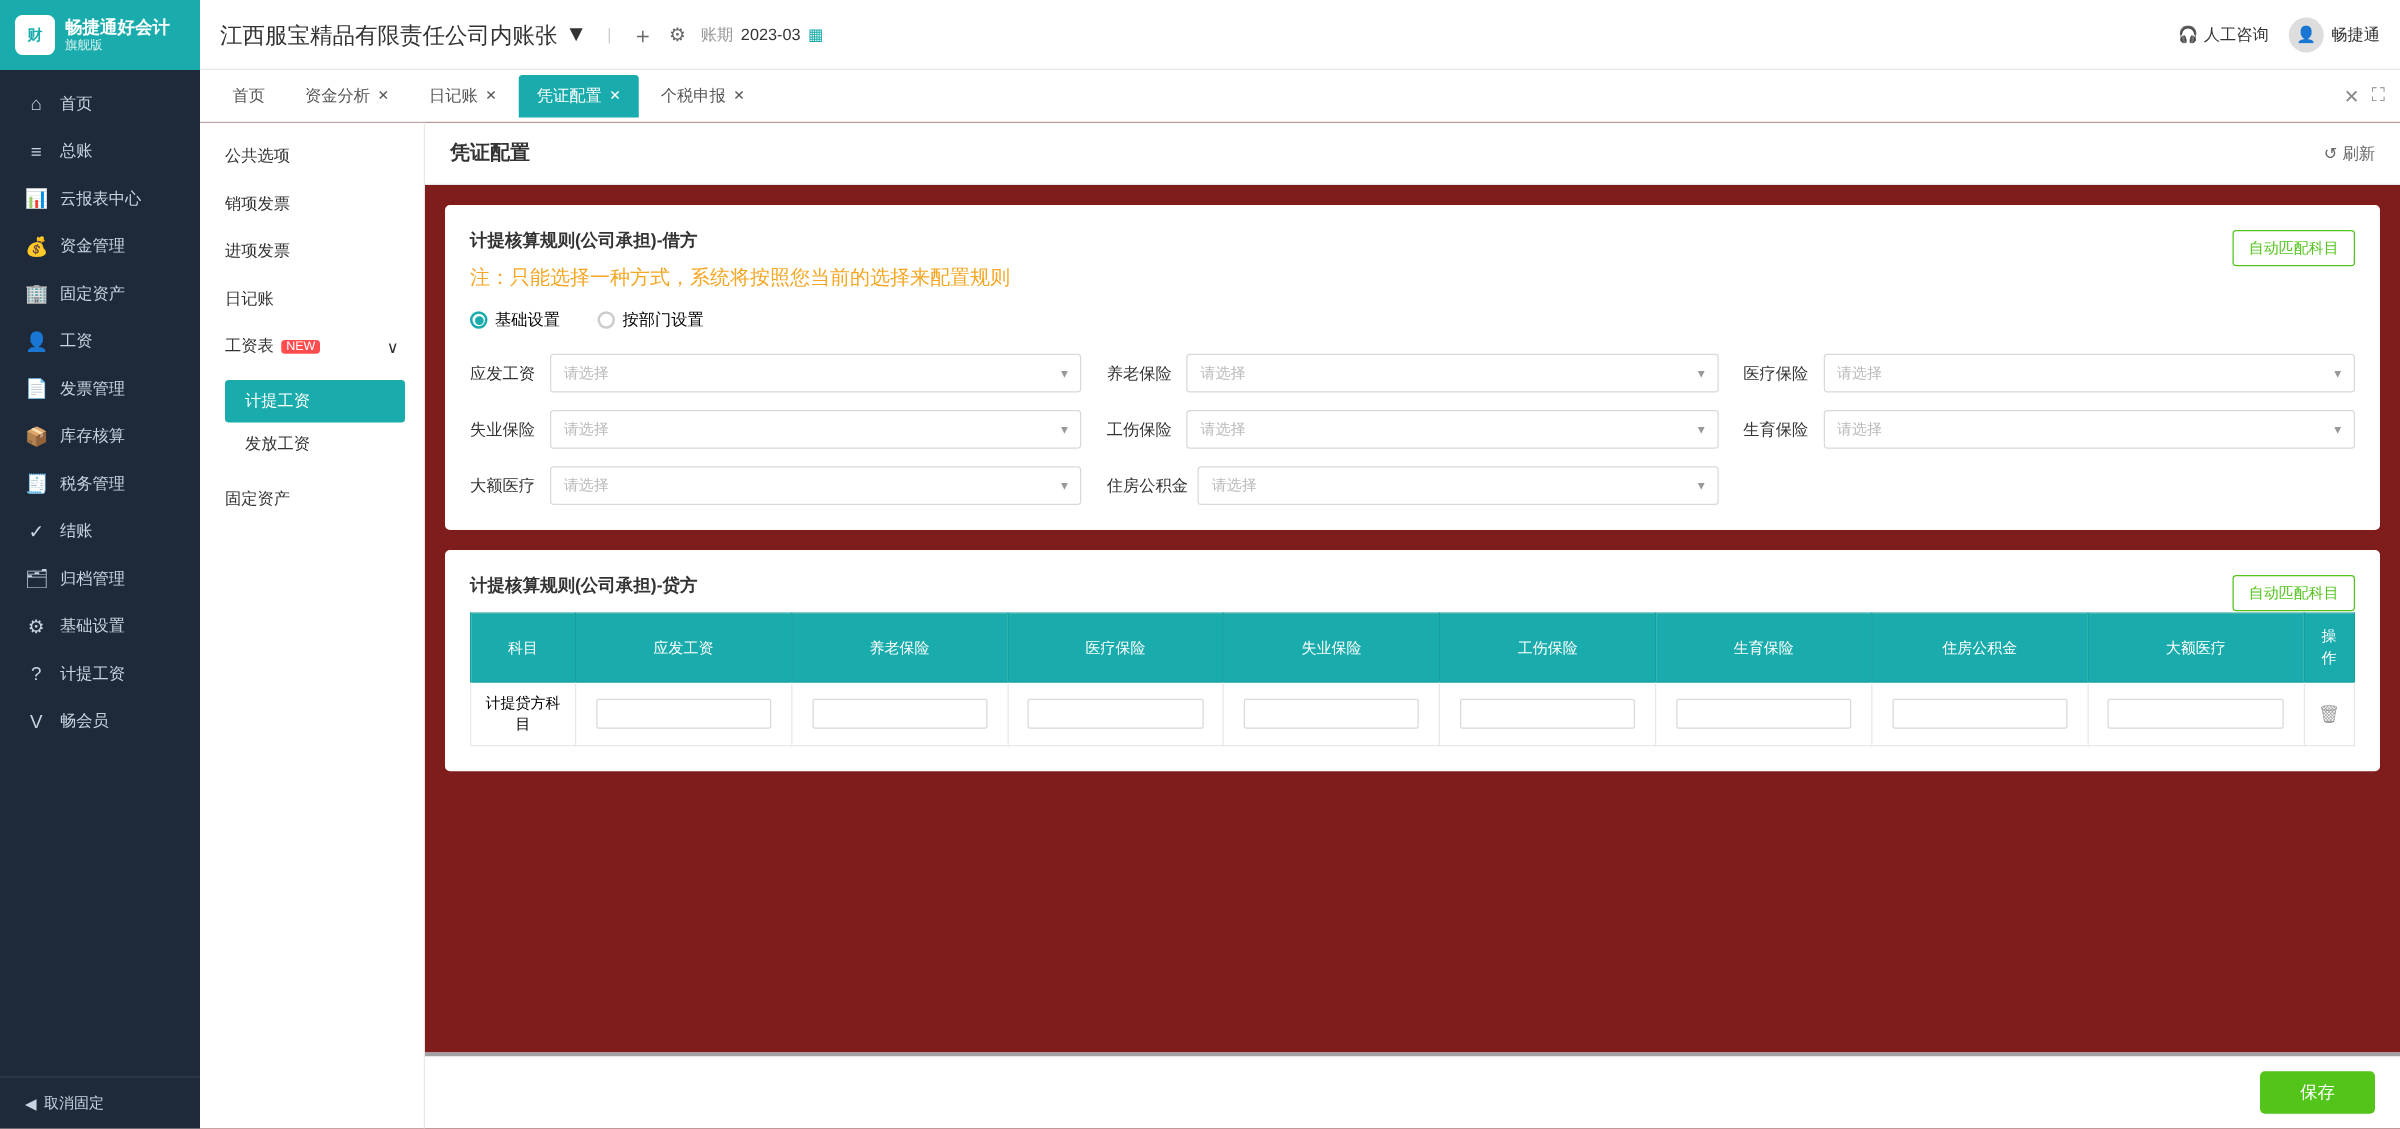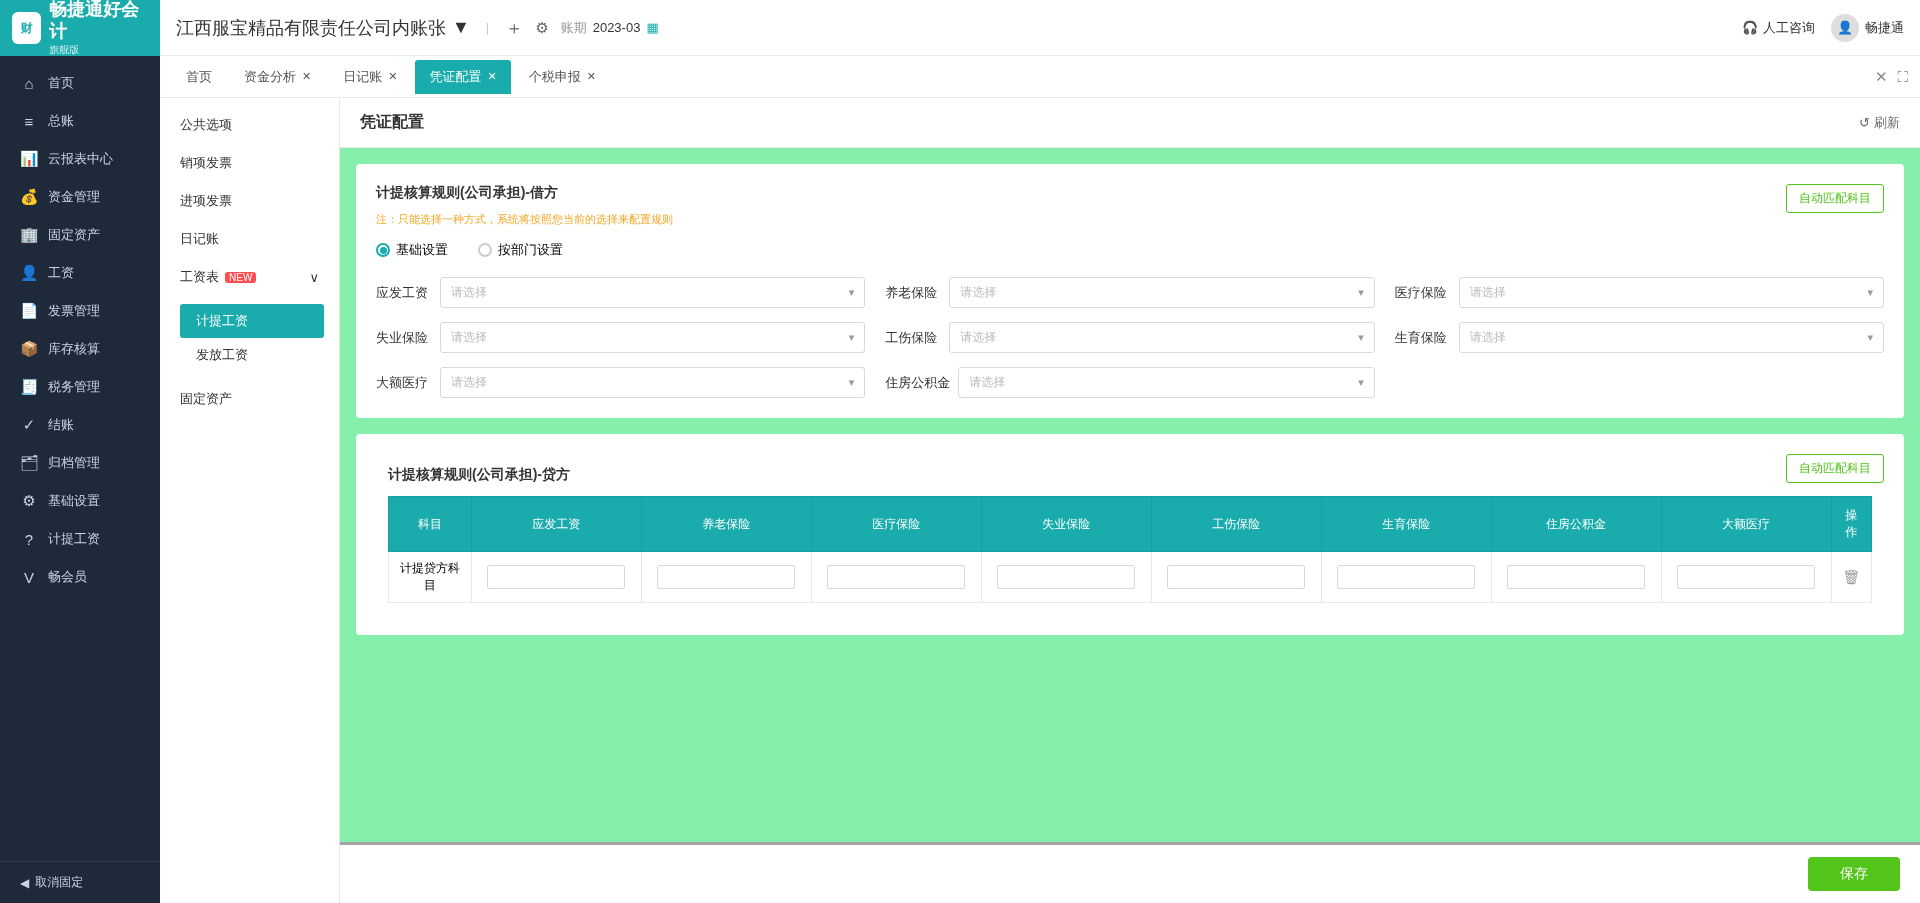--- a/index.html
+++ b/index.html
@@ -23,21 +23,21 @@
       gap: 8px;
       height: 56px;
     }
     .sidebar-logo-icon {
       width: 32px; height: 32px;
       background: white;
       border-radius: 6px;
       display: flex; align-items: center; justify-content: center;
       font-weight: bold; font-size: 12px; color: #1aacac;
     }
-    .sidebar-logo-text { font-size: 18px; font-weight: bold; color: white; line-height: 1.2; }
+    .sidebar-logo-text { font-size: 14px; font-weight: bold; color: white; line-height: 1.2; }
     .sidebar-logo-sub { font-size: 10px; color: rgba(255,255,255,0.8); }
     .sidebar-nav { flex: 1; overflow-y: auto; padding: 8px 0; }
     .sidebar-item {
       display: flex; align-items: center; gap: 10px;
       padding: 10px 20px;
       cursor: pointer;
       color: #c8d4e0;
       font-size: 13px;
     }
     .sidebar-item .nav-icon { font-size: 15px; width: 18px; text-align: center; }
@@ -99,21 +99,21 @@
     }
     .tab-item.active {
       background: #1aacac;
       color: white;
     }
     .tab-close { font-size: 11px; cursor: pointer; }
     .tabs-actions { margin-left: auto; display: flex; gap: 10px; }
     .tabs-action-btn { cursor: pointer; color: #888; font-size: 15px; }
 
     
-    .content-area { flex: 1; display: flex; overflow: hidden; background: #86efac; }
+    .content-area { flex: 1; display: flex; overflow: hidden; background: #7f1d1d; }
 
     
     .left-panel {
       width: 180px;
       background: white;
       border-right: 1px solid #e8e8e8;
       padding: 8px 0;
       flex-shrink: 0;
     }
     .left-menu-item {
@@ -169,21 +169,21 @@
       position: relative;
     }
     .section-title {
       font-size: 14px;
       font-weight: bold;
       color: #333;
       margin-bottom: 10px;
     }
     .section-note {
       color: #f5a623;
-      font-size: 11px;
+      font-size: 16px;
       margin-bottom: 14px;
     }
     .radio-group { display: flex; gap: 30px; margin-bottom: 18px; }
     .radio-item { display: flex; align-items: center; gap: 6px; cursor: pointer; font-size: 13px; }
     .radio-circle {
       width: 14px; height: 14px; border-radius: 50%;
       border: 2px solid #ccc;
       display: flex; align-items: center; justify-content: center;
     }
     .radio-circle.checked { border-color: #1aacac; }
@@ -217,21 +217,21 @@
       background: white;
       border: 1px solid #52c41a;
       color: #52c41a;
       padding: 5px 12px;
       border-radius: 3px;
       cursor: pointer;
       font-size: 12px;
     }
 
     
-    .table-section { background: white; border-radius: 4px; padding: 32px; margin-bottom: 16px; position: relative; }
+    .table-section { background: white; border-radius: 4px; padding: 20px; margin-bottom: 16px; position: relative; }
     .data-table { width: 100%; border-collapse: collapse; margin-top: 12px; }
     .data-table th {
       background: #1aacac;
       color: white;
       padding: 10px 8px;
       font-size: 12px;
       text-align: center;
       font-weight: normal;
       border: 1px solid #17a0a0;
     }

